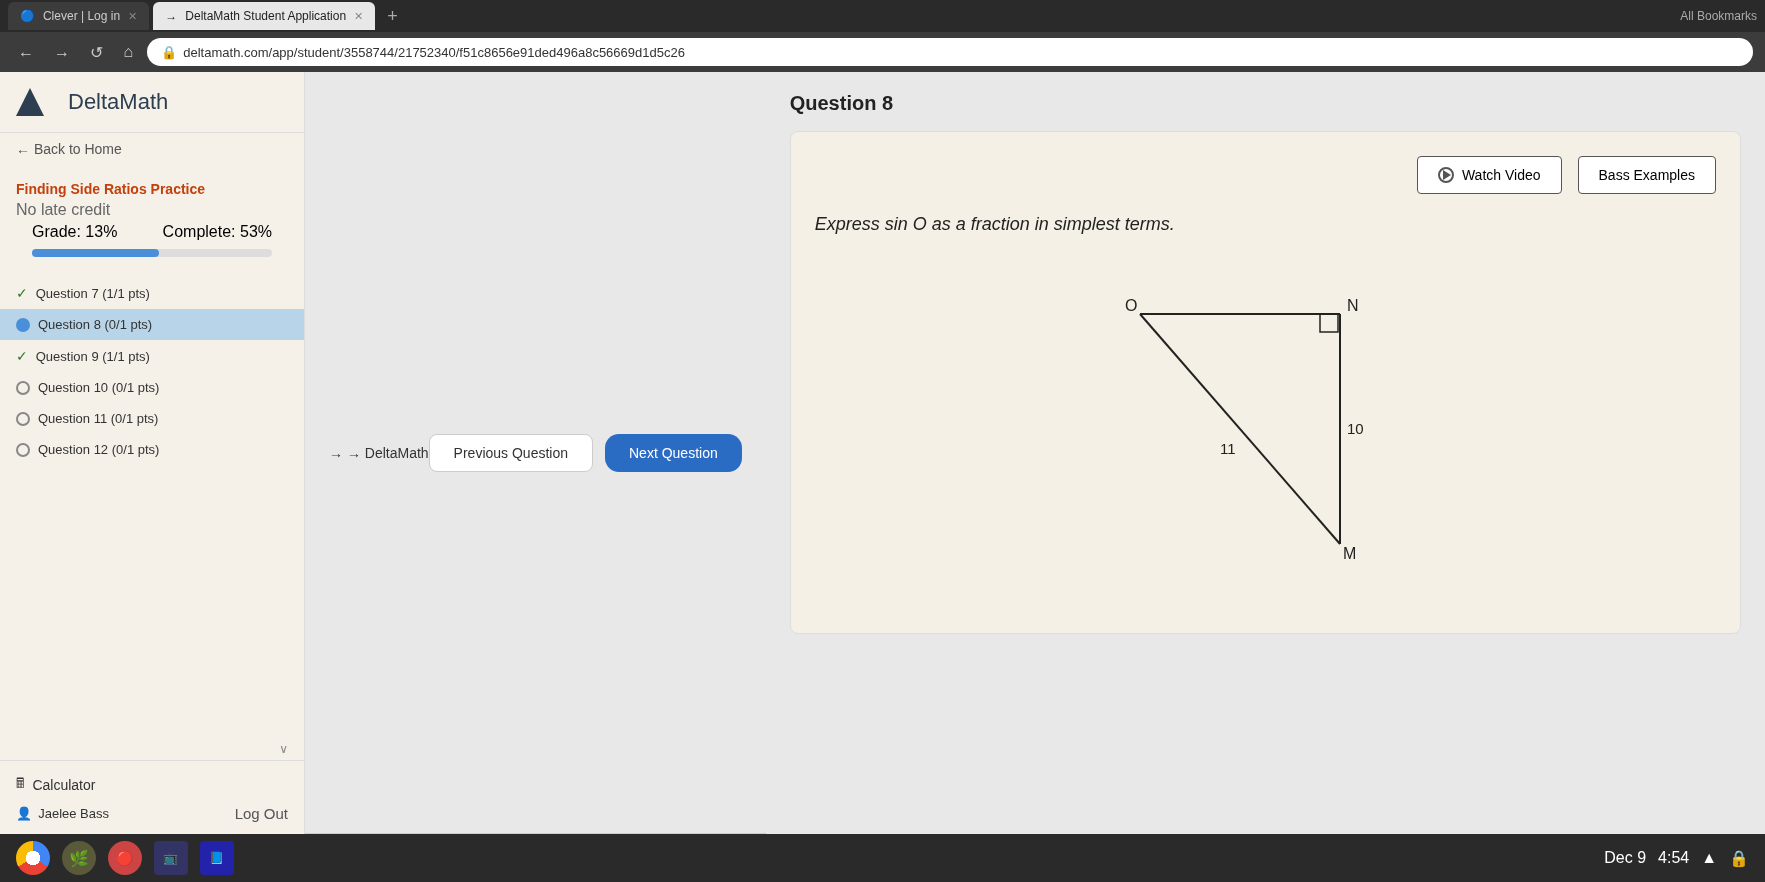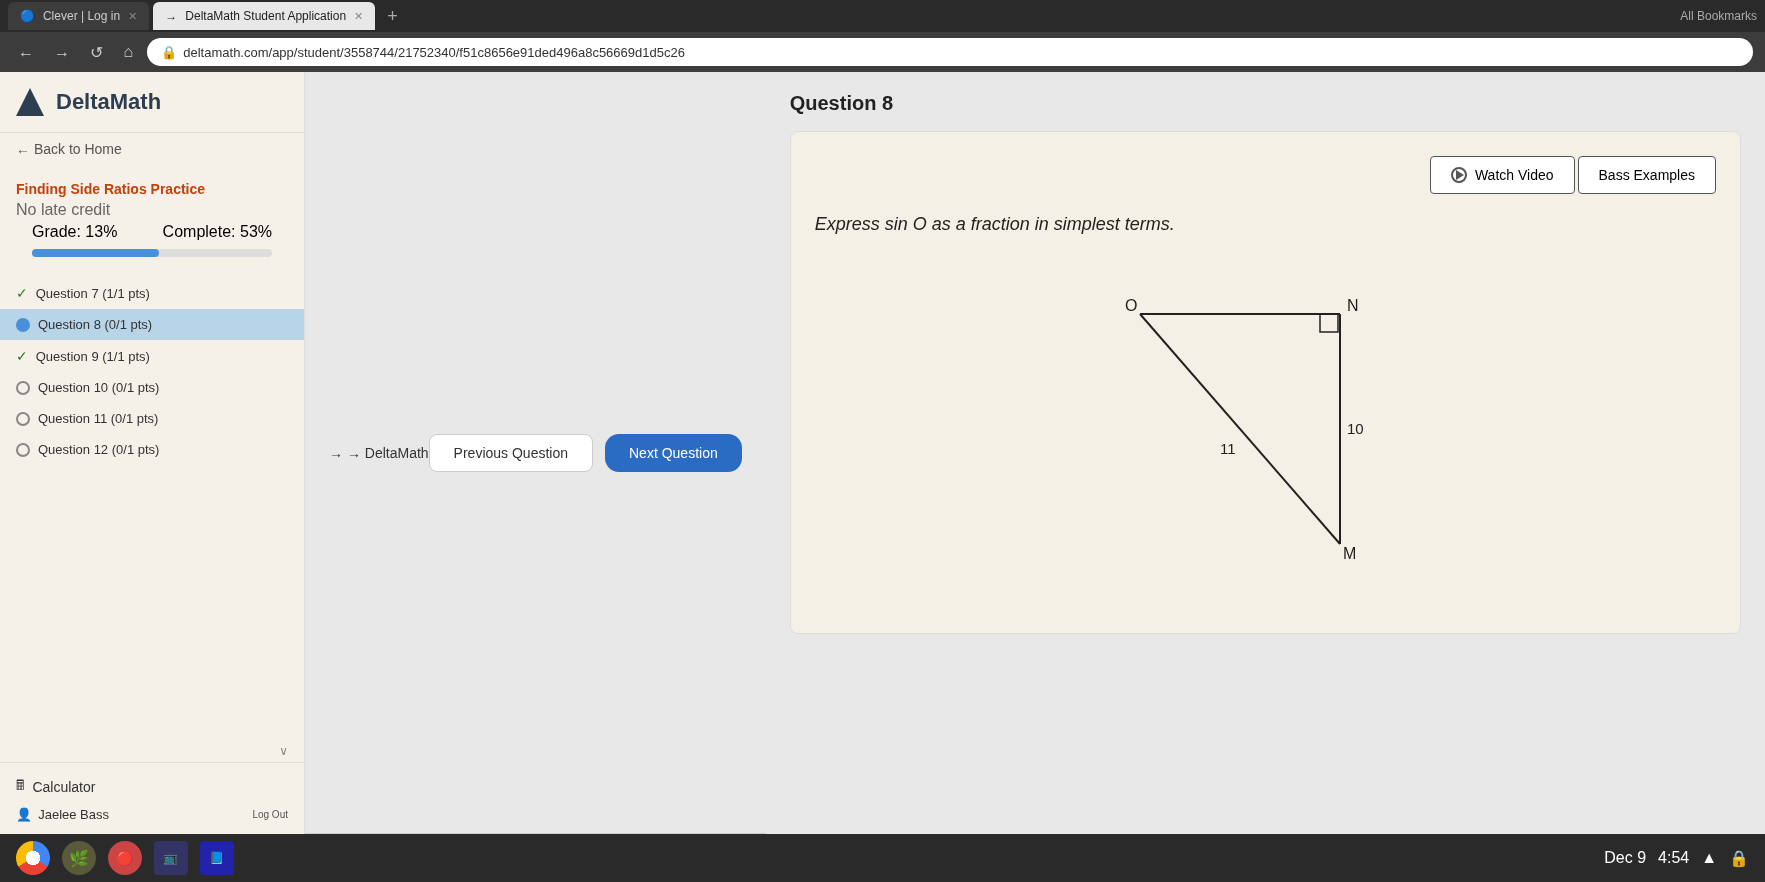--- a/index.html
+++ b/index.html
@@ -14,52 +14,52 @@
     .address-bar-row { display: flex; align-items: center; background: #3c3c3c; height: 40px; padding: 0 12px; gap: 8px; }
     .nav-btn { color: #ccc; font-size: 16px; background: none; border: none; cursor: pointer; padding: 2px 6px; }
     .address-bar { flex: 1; background: #fff; border-radius: 16px; padding: 4px 14px; font-size: 13px; color: #333; display: flex; align-items: center; height: 28px; }
 
     
     .app-container { display: flex; flex: 1; overflow: hidden; background: #f0f0f0; }
 
     
     .sidebar { width: 305px; background: #f5f0e8; border-right: 1px solid #ddd; display: flex; flex-direction: column; flex-shrink: 0; overflow-y: auto; }
     .sidebar-logo-area { padding: 16px; border-bottom: 1px solid #ddd; }
-    .sidebar-logo { display: flex; align-items: center; gap: 12px; font-size: 22px; font-weight: bold; color: #2c3e50; }
+    .sidebar-logo { display: flex; align-items: center; gap: 24px; font-size: 22px; font-weight: normal; color: #2c3e50; }
     .sidebar-header { padding: 8px 16px 0; }
     .back-link { color: #555; font-size: 14px; cursor: pointer; display: flex; align-items: center; gap: 4px; }
     .assignment-title { font-size: 14px; font-weight: bold; color: #c2410c; margin-top: 12px; padding: 0 16px; }
     .assignment-meta { font-size: 16px; color: #666; padding: 2px 16px; }
     .grade-row { display: flex; justify-content: space-between; padding: 4px 16px; align-items: center; text-align: right; }
     .progress-bar-container { margin: 4px 16px 8px; background: #ddd; border-radius: 4px; height: 8px; }
     .progress-bar-fill { background: #4a90d9; height: 8px; border-radius: 4px; width: 53%; }
     .question-list { padding: 8px 0; }
     .question-item { display: flex; align-items: center; gap: 8px; padding: 8px 16px; font-size: 13px; color: #333; cursor: pointer; }
     .question-item.active { background: #b8d4e8; }
     .question-item .check-icon { color: #2a7a2a; font-size: 14px; }
     .question-item .circle-icon { width: 14px; height: 14px; border: 2px solid #888; border-radius: 50%; display: inline-block; }
     .question-item .active-circle { width: 14px; height: 14px; border: 2px solid #4a90d9; border-radius: 50%; display: inline-block; background: #4a90d9; }
 
     .sidebar-footer { margin-top: auto; padding: 12px 16px; border-top: 1px solid #ddd; display: flex; flex-direction: column; gap: 8px; }
     .calculator-row { display: flex; align-items: center; gap: 8px; font-size: 14px; color: #333; cursor: pointer; }
     .user-row { display: flex; justify-content: space-between; align-items: center; font-size: 13px; color: #333; }
-    .logout-link { color: #555; cursor: pointer; font-size: 10px; }
+    .logout-link { color: #555; cursor: pointer; font-size: 15px; }
 
     
     .main-content { flex: 1; display: flex; flex-direction: row; background: #e8e8e8; }
     .top-bar { background: #e8e8e8; padding: 12px 24px; display: flex; justify-content: space-between; align-items: center; border-bottom: 1px solid #ccc; }
     .nav-buttons { display: flex; gap: 12px; }
     .prev-btn { background: #fff; color: #333; border: 1px solid #ccc; padding: 10px 24px; font-size: 14px; border-radius: 8px; cursor: pointer; }
     .next-btn { background: #2a6bc4; color: #fff; border: none; padding: 10px 24px; font-size: 14px; border-radius: 14px; cursor: pointer; }
 
     
     .question-area { flex: 1; padding: 20px 24px; overflow-y: auto; }
     .question-title { font-size: 20px; font-weight: bold; color: #222; margin-bottom: 16px; }
     .question-card { background: #f5f0e5; border-radius: 8px; padding: 24px; min-height: 500px; border: 1px solid #ddd; }
-    .question-actions { display: flex; justify-content: flex-end; gap: 3px; margin-bottom: 20px; }
+    .question-actions { display: flex; justify-content: flex-end; gap: 16px; margin-bottom: 20px; }
     .watch-video-btn { background: #fff; border: 1.5px solid #555; padding: 10px 20px; font-size: 14px; border-radius: 4px; cursor: pointer; display: flex; align-items: center; gap: 8px; }
     .watch-video-btn .play-icon { width: 16px; height: 16px; border: 2px solid #555; border-radius: 50%; display: flex; align-items: center; justify-content: center; }
     .watch-video-btn .play-triangle { width: 0; height: 0; border-top: 5px solid transparent; border-bottom: 5px solid transparent; border-left: 8px solid #555; margin-left: 2px; }
     .show-examples-btn { background: #fff; border: 1.5px solid #555; padding: 10px 20px; font-size: 14px; border-radius: 4px; cursor: pointer; }
     .question-text { font-size: 18px; color: #222; margin-bottom: 24px; font-style: italic; }
     .question-text em { font-style: italic; }
 
     
     .diagram-container { display: flex; justify-content: center; align-items: center; padding: 20px; }
     .diagram-svg { }

